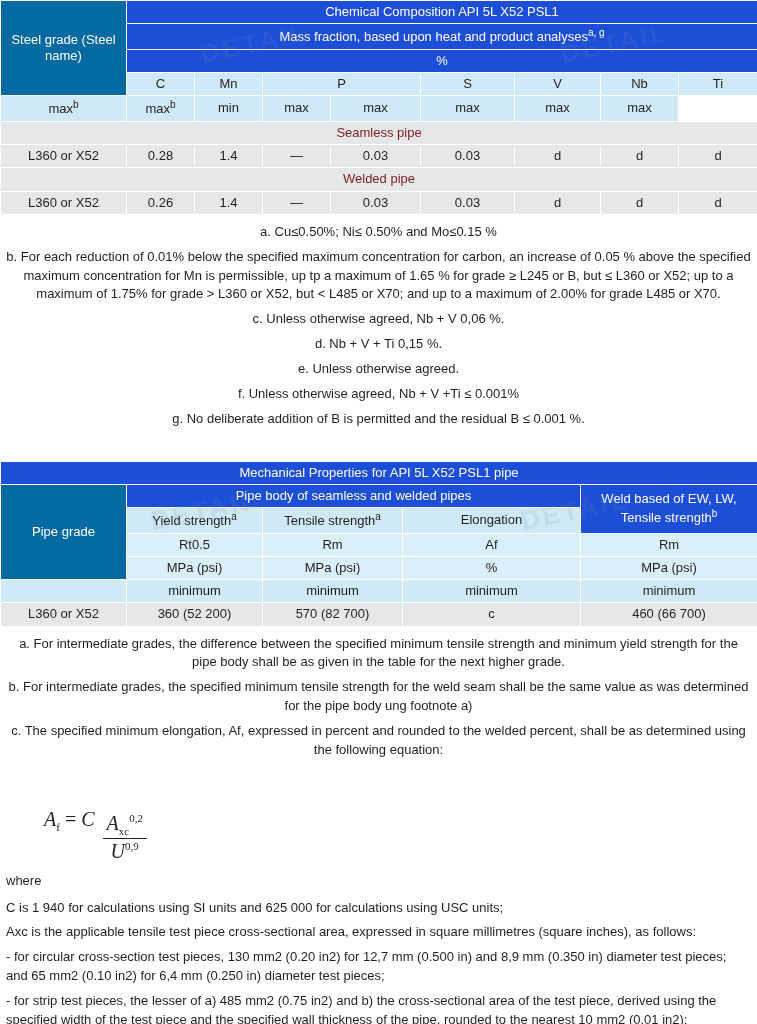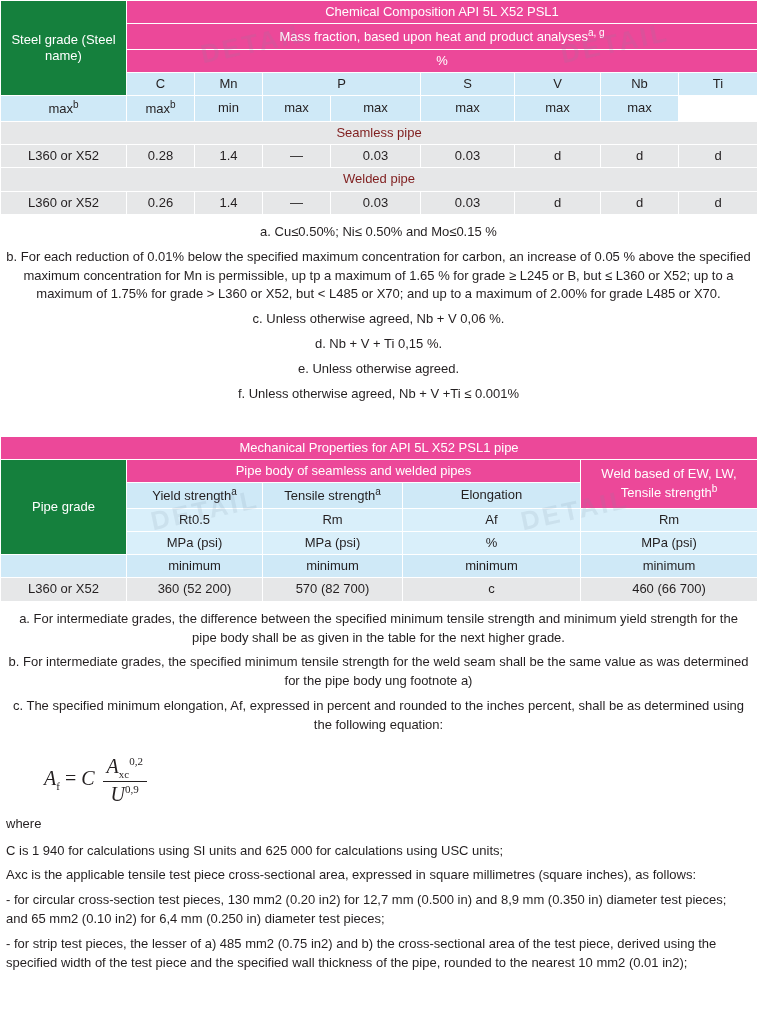--- a/index.html
+++ b/index.html
@@ -29,41 +29,41 @@
   table.doc-table td, table.doc-table th {
     border: 1px solid #ffffff;
     padding: 3px 2px;
     text-align: center;
     vertical-align: middle;
     font-weight: normal;
     font-size: 13px;
     line-height: 1.25;
   }
   .hdr-blue {
-    background: #ec4899;
+    background: #1d4ed8;
     color: #ffffff;
   }
   .sub-blue {
     background: #cfe9f7;
     color: #231f20;
   }
   .sub-blue2 {
     background: #d9effa;
     color: #231f20;
   }
   .row-grey {
     background: #e6e7e8;
     color: #231f20;
   }
   .band-grey {
     background: #e6e7e8;
     color: #7f1d1d;
   }
   .side-blue {
-    background: #15803d;
+    background: #0369a1;
     color: #ffffff;
   }
   sup {
     font-size: 10px;
     vertical-align: super;
   }
 
   
   .notes {
     padding: 8px 6px 0 6px;
@@ -92,20 +92,21 @@
   .frac {
     display: inline-block;
     vertical-align: middle;
     text-align: center;
     margin: 0 3px;
   }
   .frac .num {
     display: block;
     padding: 0 4px 1px 4px;
     border-bottom: 1.2px solid #231f20;
+    margin-top: 32px;
   }
   .frac .den {
     display: block;
     padding: 1px 4px 0 4px;
   }
   .sub-s { font-size: 11px; vertical-align: sub; font-style: normal;}
   .sup-s { font-size: 11px; vertical-align: super; font-style: normal;}
 
   .where {
     padding: 4px 6px 0 6px;
@@ -217,20 +218,21 @@
     </tbody>
   </table>
 
   <div class="notes">
     <p>a. Cu≤0.50%; Ni≤ 0.50% and Mo≤0.15 %</p>
     <p>b. For each reduction of 0.01% below the specified maximum concentration for carbon, an increase of 0.05 % above the specified maximum concentration for Mn is permissible, up tp a maximum of 1.65 % for grade ≥ L245 or B, but ≤ L360 or X52; up to a maximum of 1.75% for grade &gt; L360 or X52, but &lt; L485 or X70; and up to a maximum of 2.00% for grade L485 or X70.</p>
     <p>c. Unless otherwise agreed, Nb + V 0,06 %.</p>
     <p>d. Nb + V + Ti 0,15 %.</p>
     <p>e. Unless otherwise agreed.</p>
     <p>f. Unless otherwise agreed, Nb + V +Ti ≤ 0.001%</p>
+    <p>g. No deliberate addition of B is permitted and the residual B ≤ 0.001 %.</p>
   </div>
 
   <div class="section-gap"></div>
 
   <table class="doc-table">
     <colgroup>
       <col style="width:126px">
       <col style="width:136px">
       <col style="width:140px">
       <col style="width:178px">
@@ -278,21 +280,21 @@
         <td class="row-grey">570 (82 700)</td>
         <td class="row-grey">c</td>
         <td class="row-grey">460 (66 700)</td>
       </tr>
     </tbody>
   </table>
 
   <div class="notes">
     <p>a. For intermediate grades, the difference between the specified minimum tensile strength and minimum yield strength for the pipe body shall be as given in the table for the next higher grade.</p>
     <p>b. For intermediate grades, the specified minimum tensile strength for the weld seam shall be the same value as was determined for the pipe body ung footnote a)</p>
-    <p>c.  The specified minimum elongation, Af, expressed in percent and rounded to the inches percent, shall be as determined using the following equation:</p>
+    <p>c.  The specified minimum elongation, Af, expressed in percent and rounded to the welded percent, shall be as determined using the following equation:</p>
   </div>
 
   <div class="formula-wrap">
     <span class="formula">
       <span>A</span><span class="sub-s">f</span>
       <span style="font-style:normal;">=</span>
       <span>C</span>
       <span class="frac">
         <span class="num"><span>A</span><span class="sub-s">xc</span><span class="sup-s">0,2</span></span>
         <span class="den"><span>U</span><span class="sup-s">0,9</span></span>

